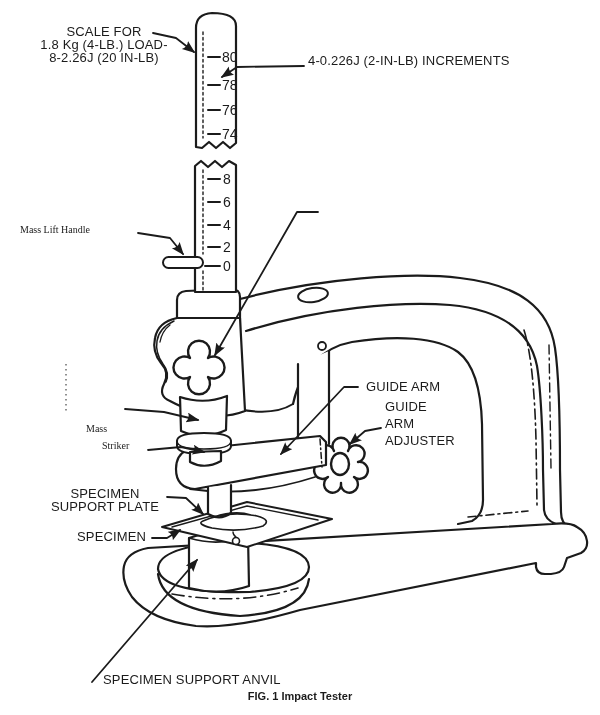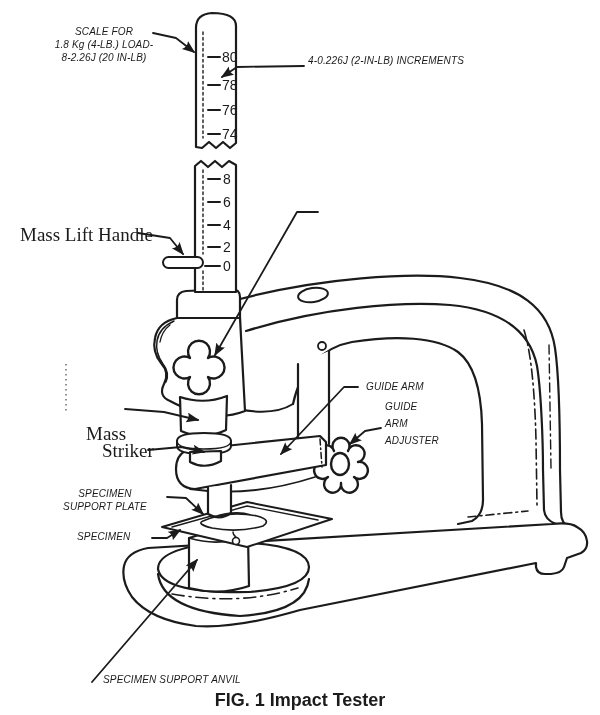--- a/index.html
+++ b/index.html
@@ -2,24 +2,24 @@
 <html><head>
 <meta charset="utf-8">
 <style>
   html,body{margin:0;padding:0;background:#ffffff;}
   .stage{
     position:relative;width:600px;height:715px;background:#ffffff;
     font-family:"Liberation Sans",sans-serif;color:#1b1b1b;overflow:hidden;
   }
   .stage svg{position:absolute;left:0;top:0;}
   .lbl{position:absolute;color:#1b1b1b;white-space:nowrap;}
-  .sans{font-family:"Liberation Sans",sans-serif;font-size:10px;line-height:13px;letter-spacing:.15px;font-style:italic;}
-  .serif{font-family:"Liberation Serif",serif;font-size:19px;}
+  .sans{font-family:"Liberation Sans",sans-serif;font-size:13px;line-height:13px;letter-spacing:.15px;}
+  .serif{font-family:"Liberation Serif",serif;font-size:10px;}
   .center{text-align:center;}
-  .caption{font-family:"Liberation Sans",sans-serif;font-weight:bold;font-size:18px;width:600px;text-align:center;}
+  .caption{font-family:"Liberation Sans",sans-serif;font-weight:bold;font-size:11px;width:600px;text-align:center;}
   .gaa{line-height:17px;}
   svg text{font-family:"Liberation Sans",sans-serif;font-size:14px;fill:#1b1b1b;}
 </style>
 </head>
 <body>
 
 <div class="stage">
 
 <svg width="600" height="715" viewBox="0 0 600 715">
   <defs>

